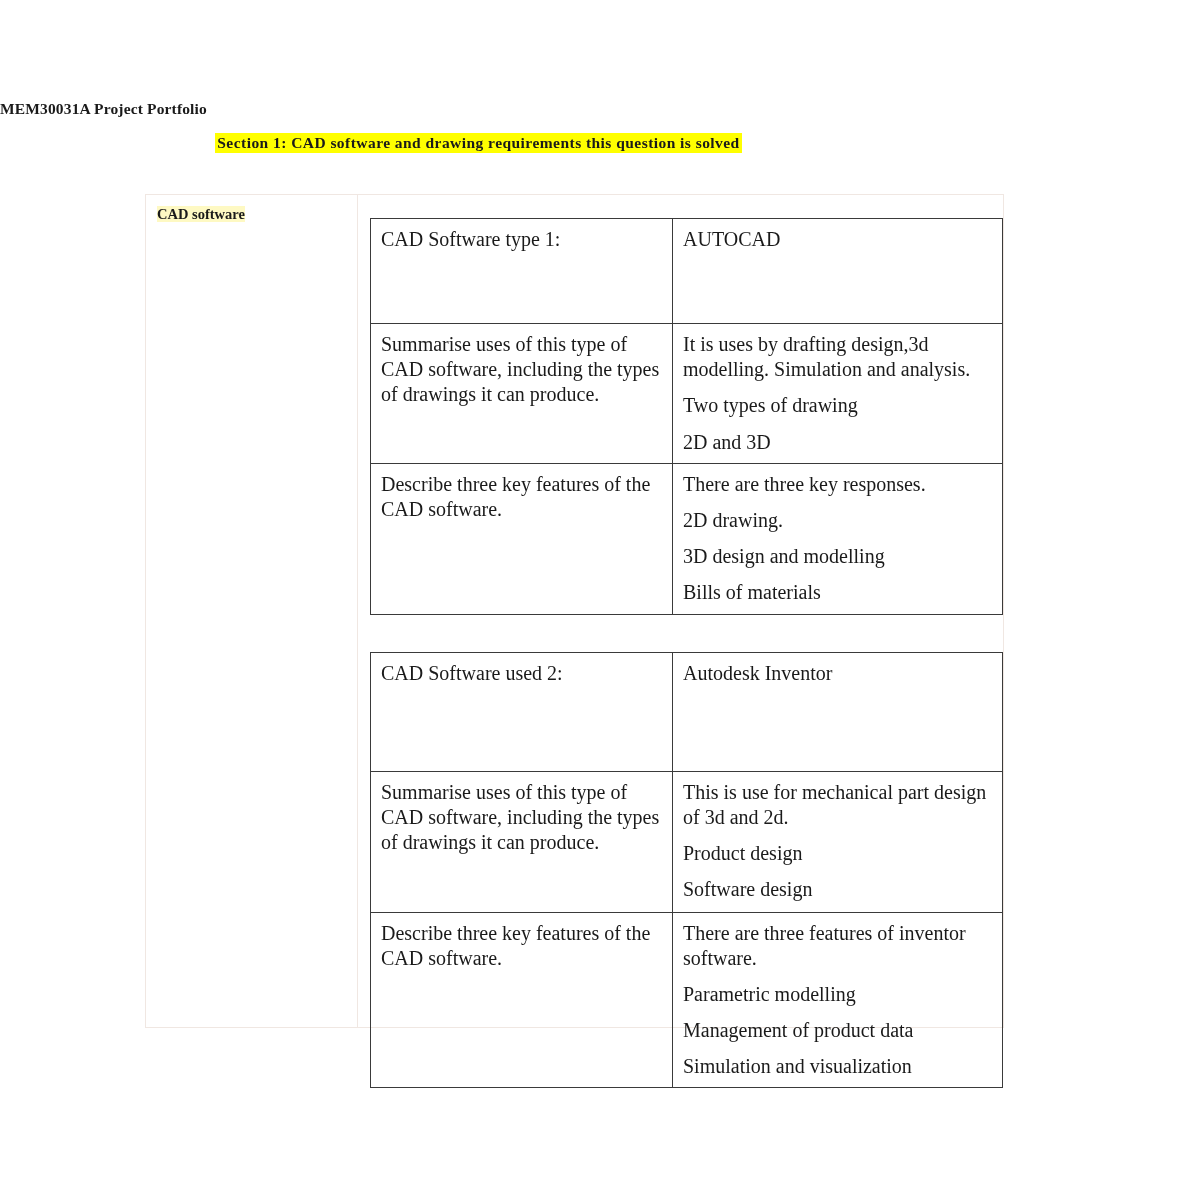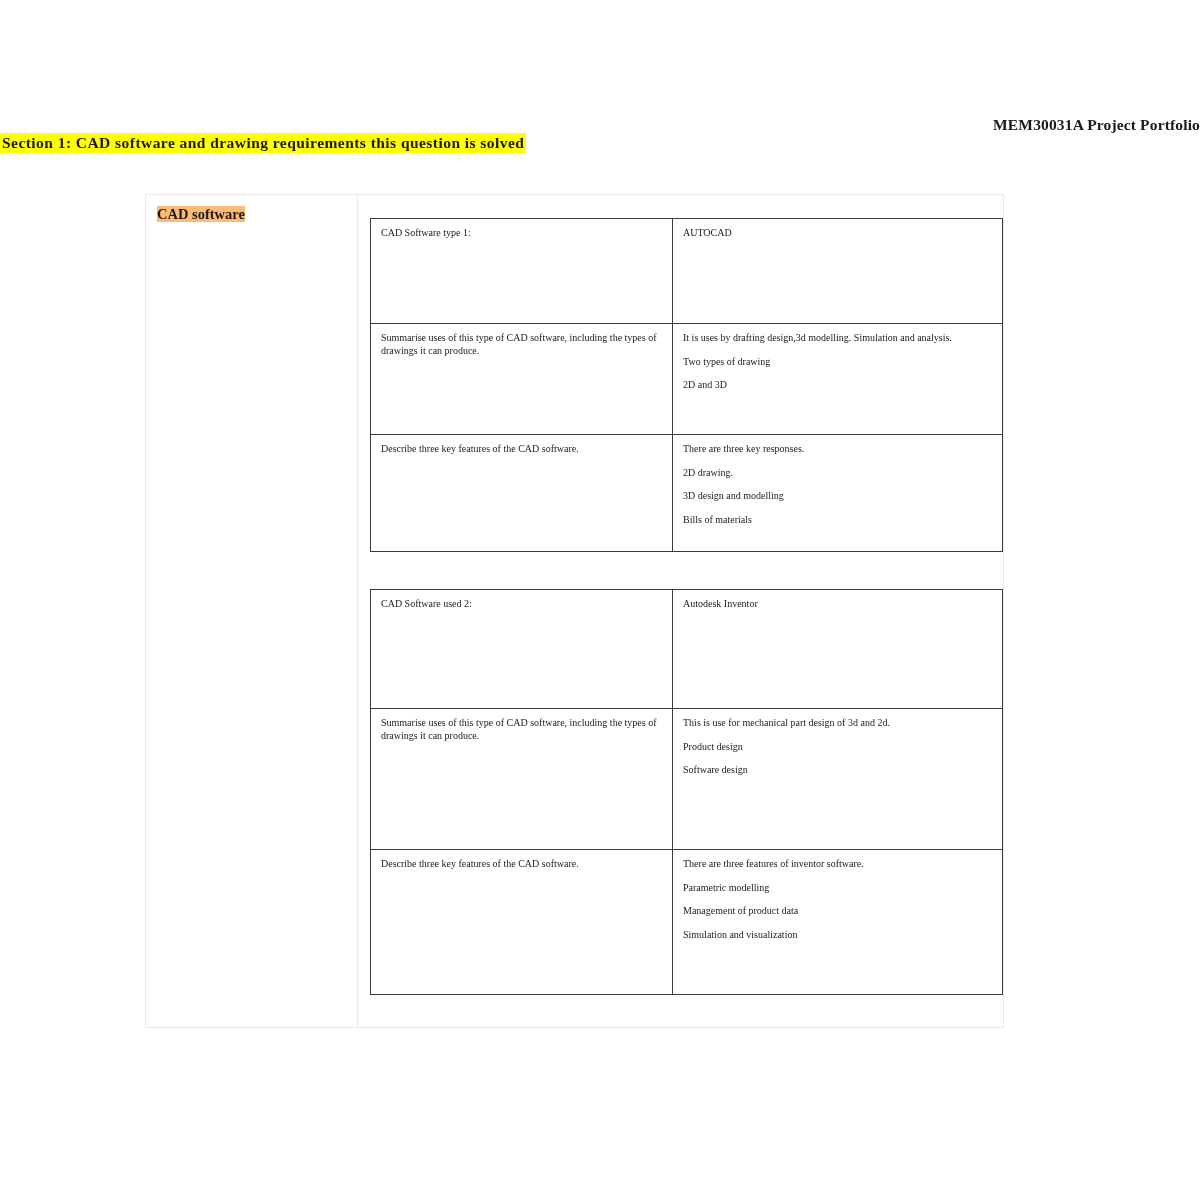--- a/index.html
+++ b/index.html
@@ -18,34 +18,35 @@
 
   .page {
     position: absolute;
     inset: 0;
     background: #ffffff;
   }
 
   
   .doc-title {
     position: absolute;
-    top: 116px;
+    top: 100px;
     left: 0;
     width: 1200px;
-    text-align: right;
+    text-align: left;
     font-size: 15.5px;
     font-weight: bold;
     letter-spacing: 0.15px;
   }
 
   .doc-subtitle-wrap {
     position: absolute;
     top: 131px;
     left: 0;
     width: 957px;
+    text-align: center;
   }
   .doc-subtitle {
     display: inline;
     background: #FFFF00;
     font-size: 15.5px;
     font-weight: bold;
     letter-spacing: 0.45px;
     padding: 1px 2px 2px 2px;
     line-height: 1.5;
   }
@@ -76,21 +77,21 @@
     padding: 23px 0 0 12px;
   }
 
   
   .sb-p {
     margin: 0 0 12px 0;
     font-size: 14.5px;
     line-height: 1.31;
   }
   .hl {
-    background: #fdba74;
+    background: #fef9c3;
     box-decoration-break: clone;
     -webkit-box-decoration-break: clone;
   }
   .sb-head .hl {
     font-weight: bold;
   }
   .sb-italic .hl {
     font-style: italic;
     font-weight: bold;
   }
@@ -105,21 +106,21 @@
     table-layout: fixed;
     margin: 0;
   }
   table.cad-table.second {
     margin-top: 37px;
   }
   table.cad-table td {
     border: 1.4px solid #3a3a3a;
     vertical-align: top;
     padding: 8px 9px 8px 10px;
-    font-size: 10px;
+    font-size: 20px;
     line-height: 1.26;
   }
   col.c1 { width: 302px; }
   col.c2 { width: 330px; }
 
   td p {
     margin: 0 0 11px 0;
   }
   td p:last-child {
     margin-bottom: 0;

